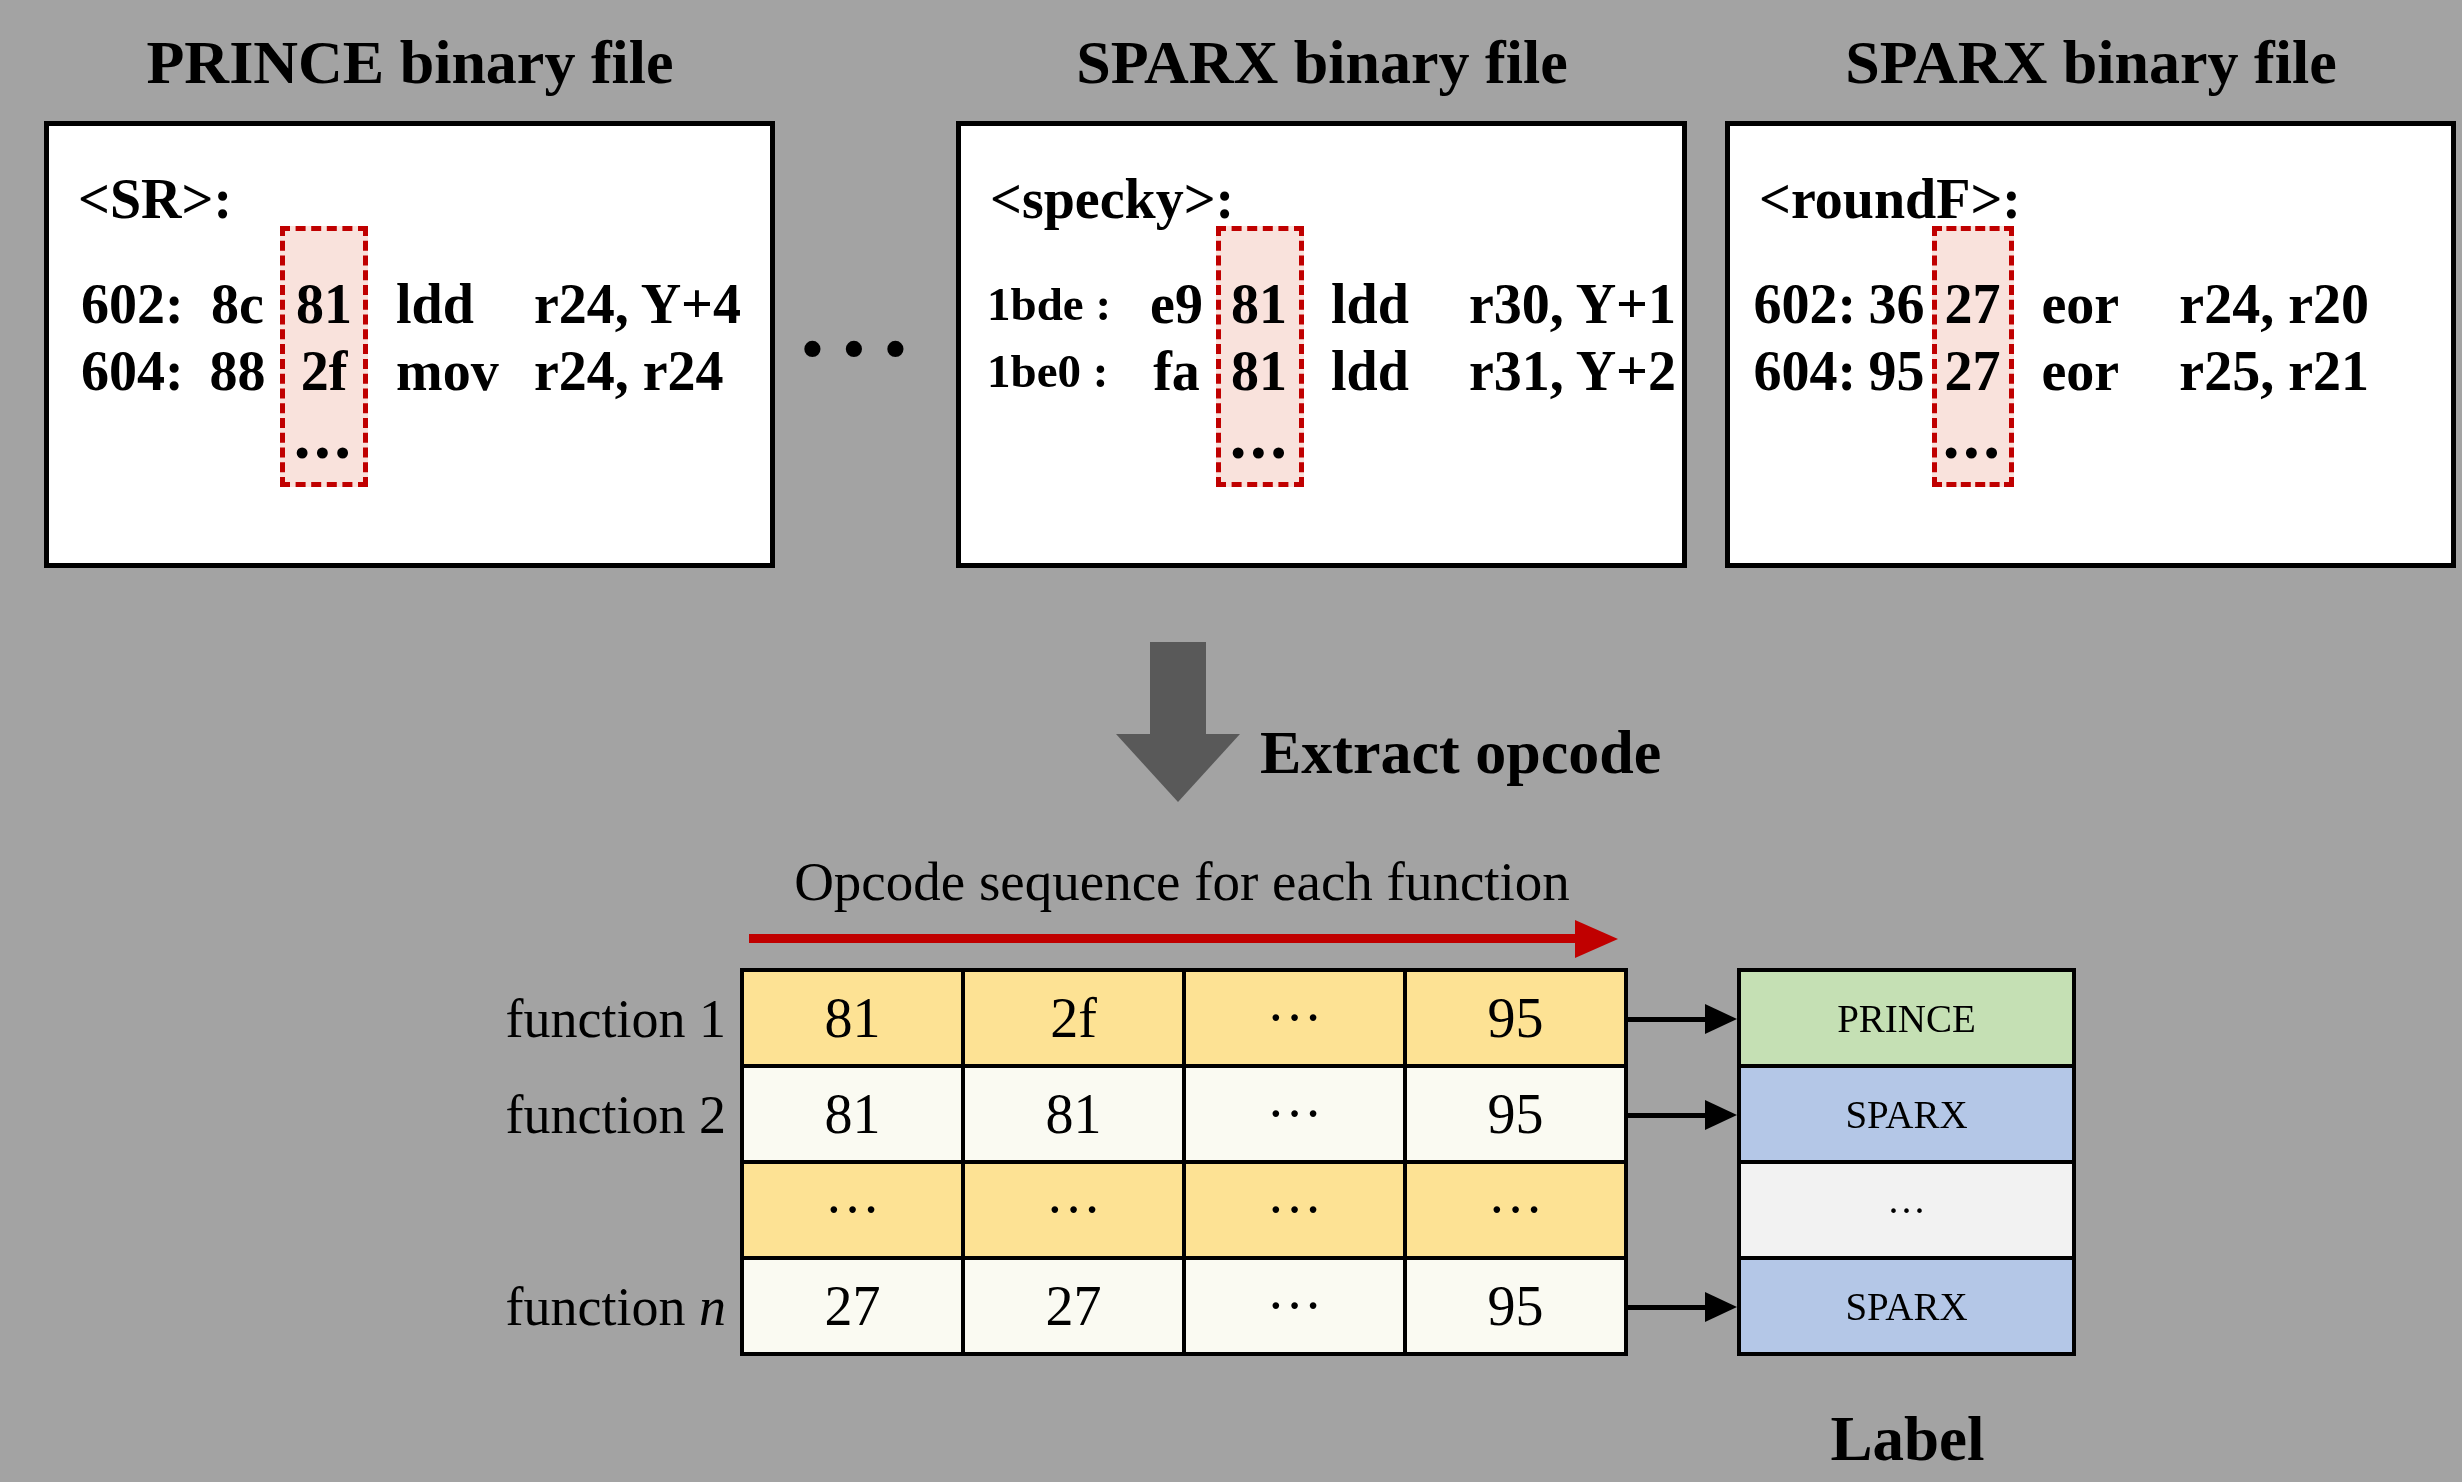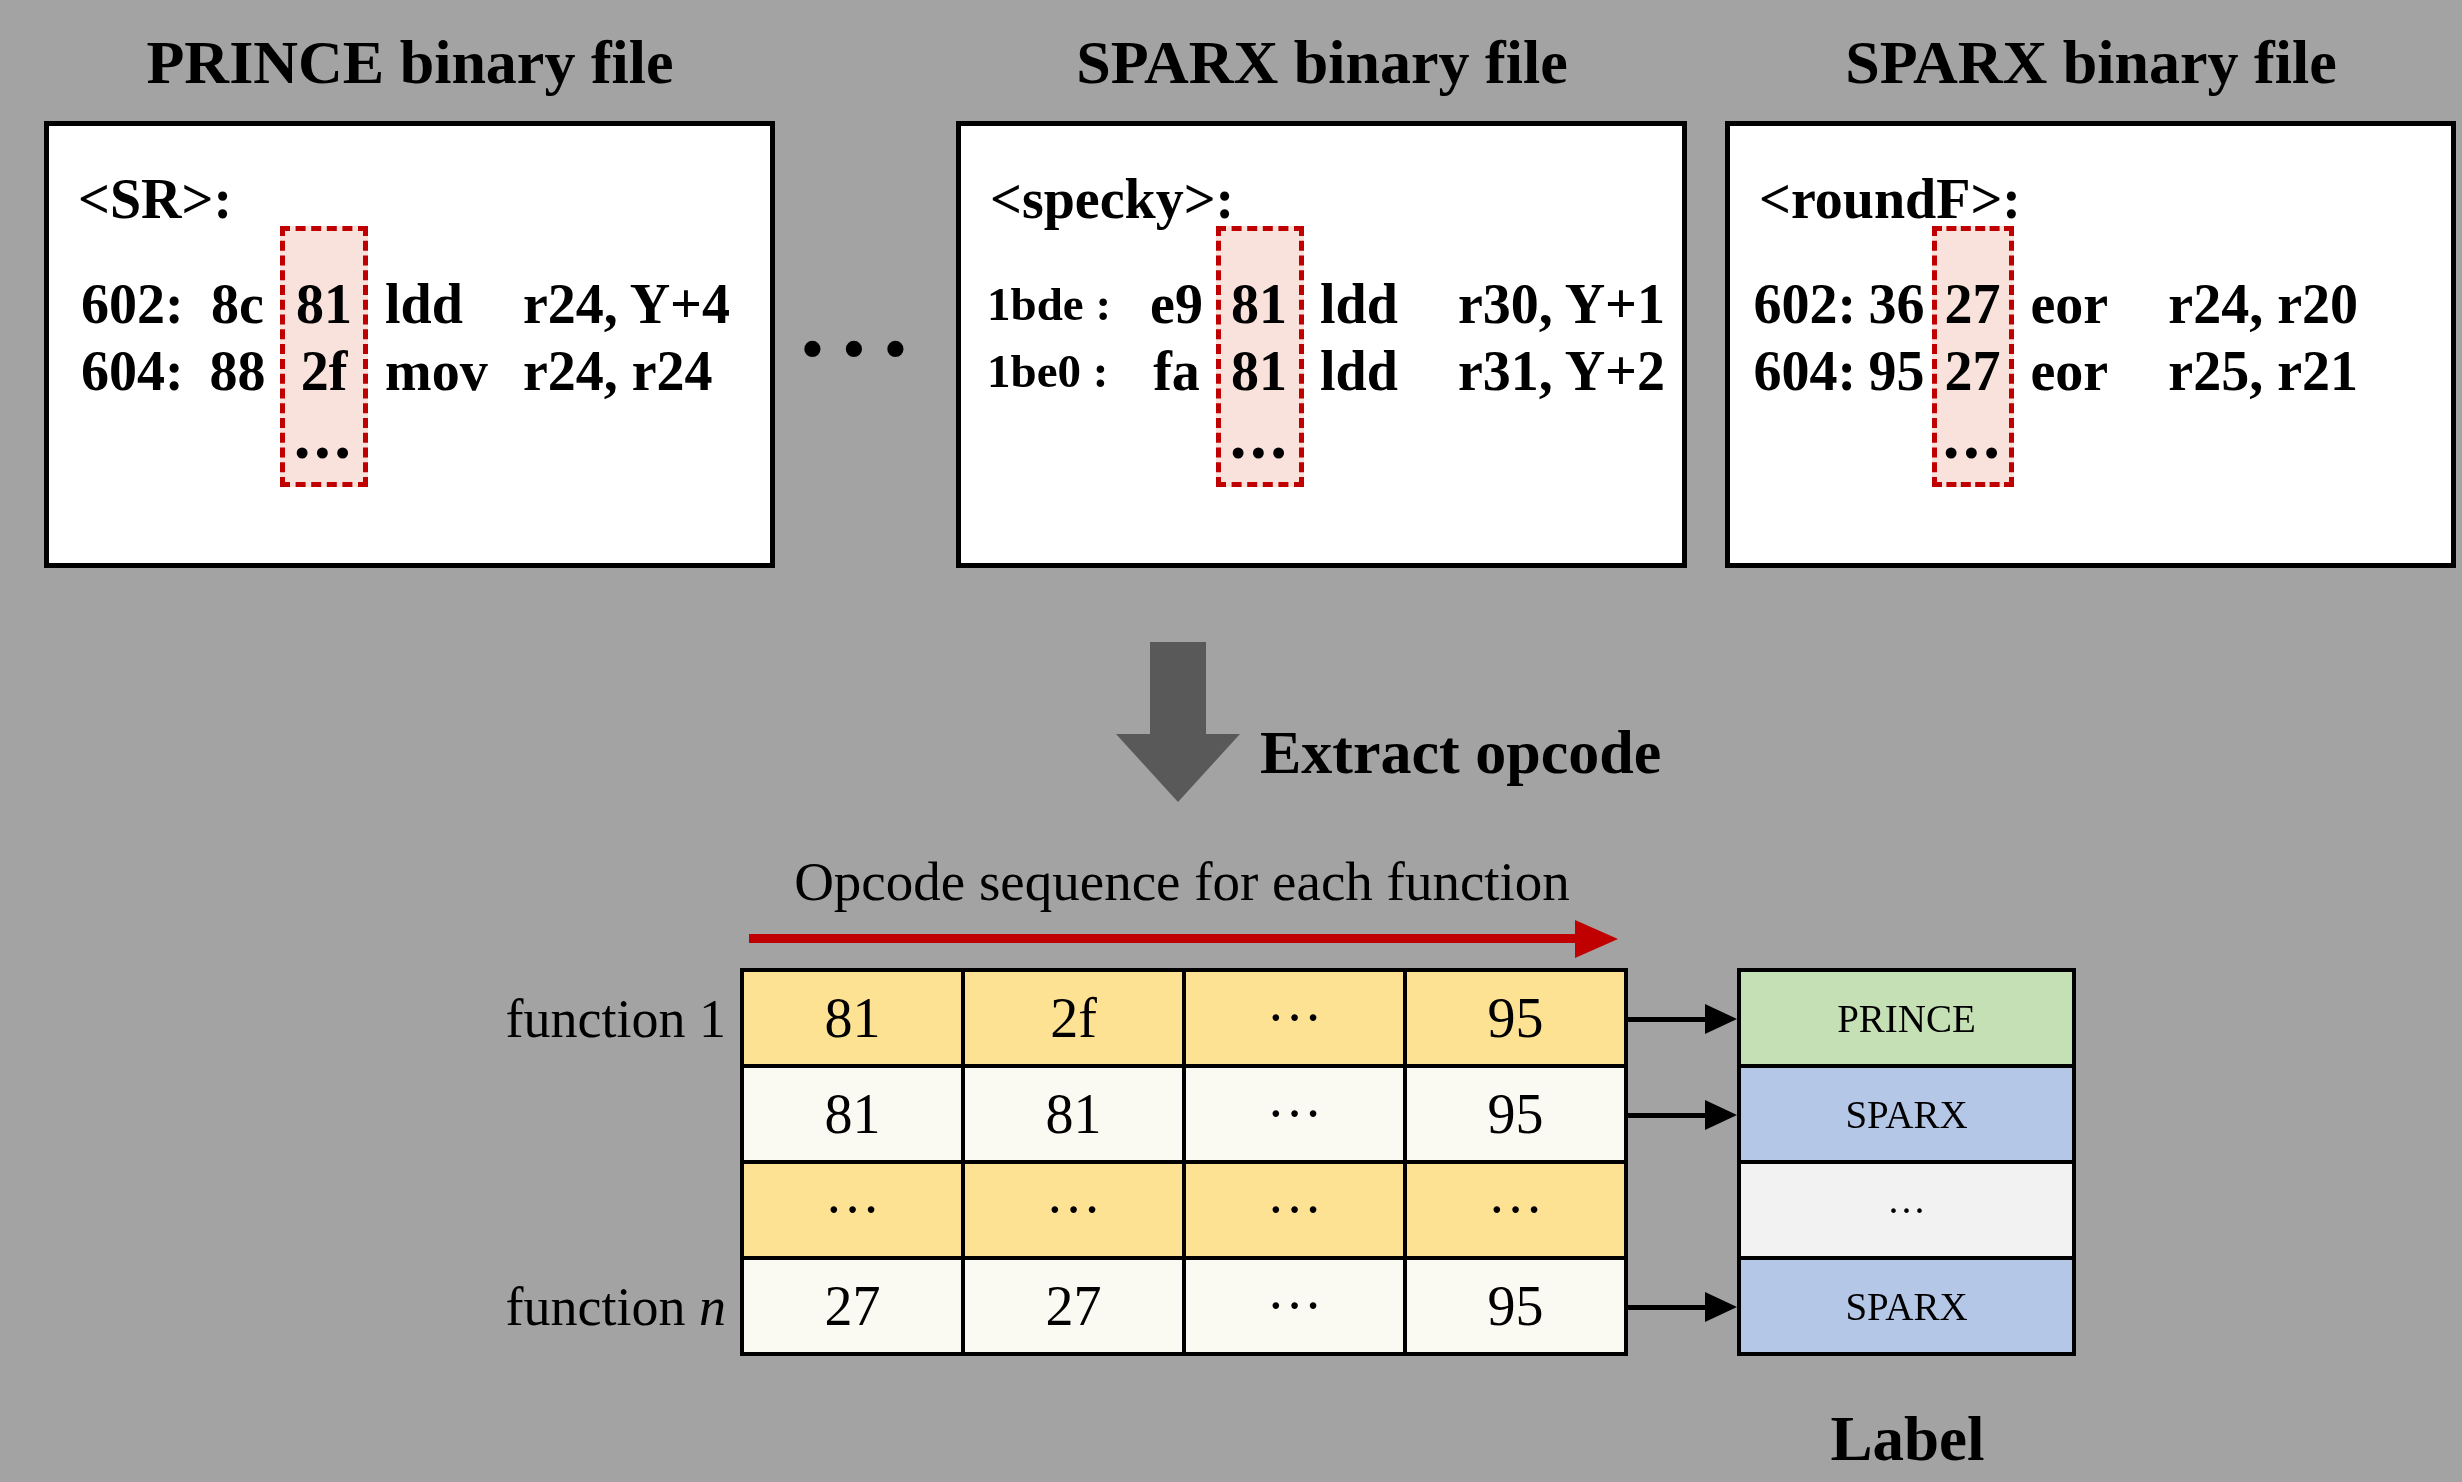--- a/index.html
+++ b/index.html
@@ -19,21 +19,21 @@
   }
   .fnlabel{position:absolute; left:29px; top:41px; font-size:56px; font-weight:bold; white-space:nowrap;}
   .crow{
     position:absolute; left:0; width:100%; height:67px; display:flex; align-items:center;
     box-sizing:border-box; font-size:56px; font-weight:bold; z-index:2; white-space:nowrap;
   }
   .row1{top:144px;} .row2{top:211px;}
   .crow .addr{display:inline-block;}
   .crow .b1{display:inline-block; text-align:center;}
   .crow .b2{display:inline-block; text-align:center;}
-  .crow .mn{display:inline-block; margin-left:17px; width:132px;}
+  .crow .mn{display:inline-block; margin-left:28px; width:132px;}
   .crow .op{display:inline-block; margin-left:5.9px;}
   
   .p0 .crow{padding-left:32px;} .p0 .addr{width:114px;} .p0 .b1{width:85px;} .p0 .b2{width:88px;}
   .p1 .crow{padding-left:26px;} .p1 .addr{width:151px; font-size:47px;} .p1 .b1{width:77px;} .p1 .b2{width:88px;}
   .p2 .crow{padding-left:23.4px;} .p2 .addr{width:108px;} .p2 .b1{width:70px;} .p2 .b2{width:82px;}
   .hl-rect{
     position:absolute; top:100px; height:261px; box-sizing:border-box;
     border:5.3px dashed #C00000; background:#F9E2DC; z-index:1;
   }
   .p0 .hl-rect{left:231px; width:88px;}
@@ -178,20 +178,23 @@
   <div class="ghead"></div>
   <div class="extract">Extract opcode</div>
 
   <div class="seqcap">Opcode sequence for each function</div>
   <div class="redline"></div>
   <div class="redhead" style="border-left-color: rgb(192, 0, 0);"></div>
 
   <div class="flabel fl0">
     <span>function 1</span><span class="it"></span>
   </div>
+  <div class="flabel fl1">
+    <span>function 2</span><span class="it"></span>
+  </div>
   <div class="flabel fl3">
     <span>function </span><span class="it">n</span>
   </div>
 
   <div class="dtable">
     <div class="dcell" style="background: rgb(253, 226, 148);">81</div>
     <div class="dcell" style="background: rgb(253, 226, 148);">2f</div>
     <div class="dcell" style="background: rgb(253, 226, 148);">···</div>
     <div class="dcell" style="background: rgb(253, 226, 148);">95</div>
     <div class="dcell" style="background: rgb(250, 250, 242);">81</div>

